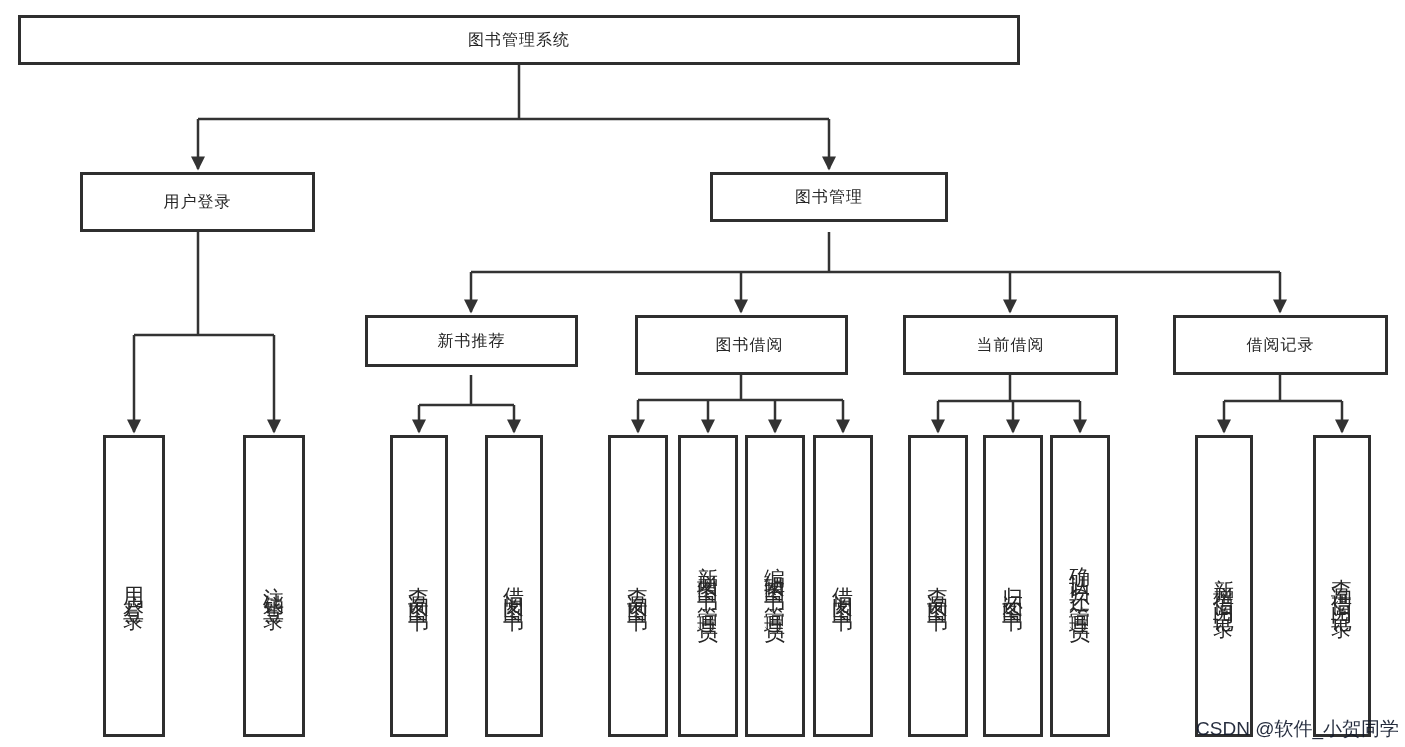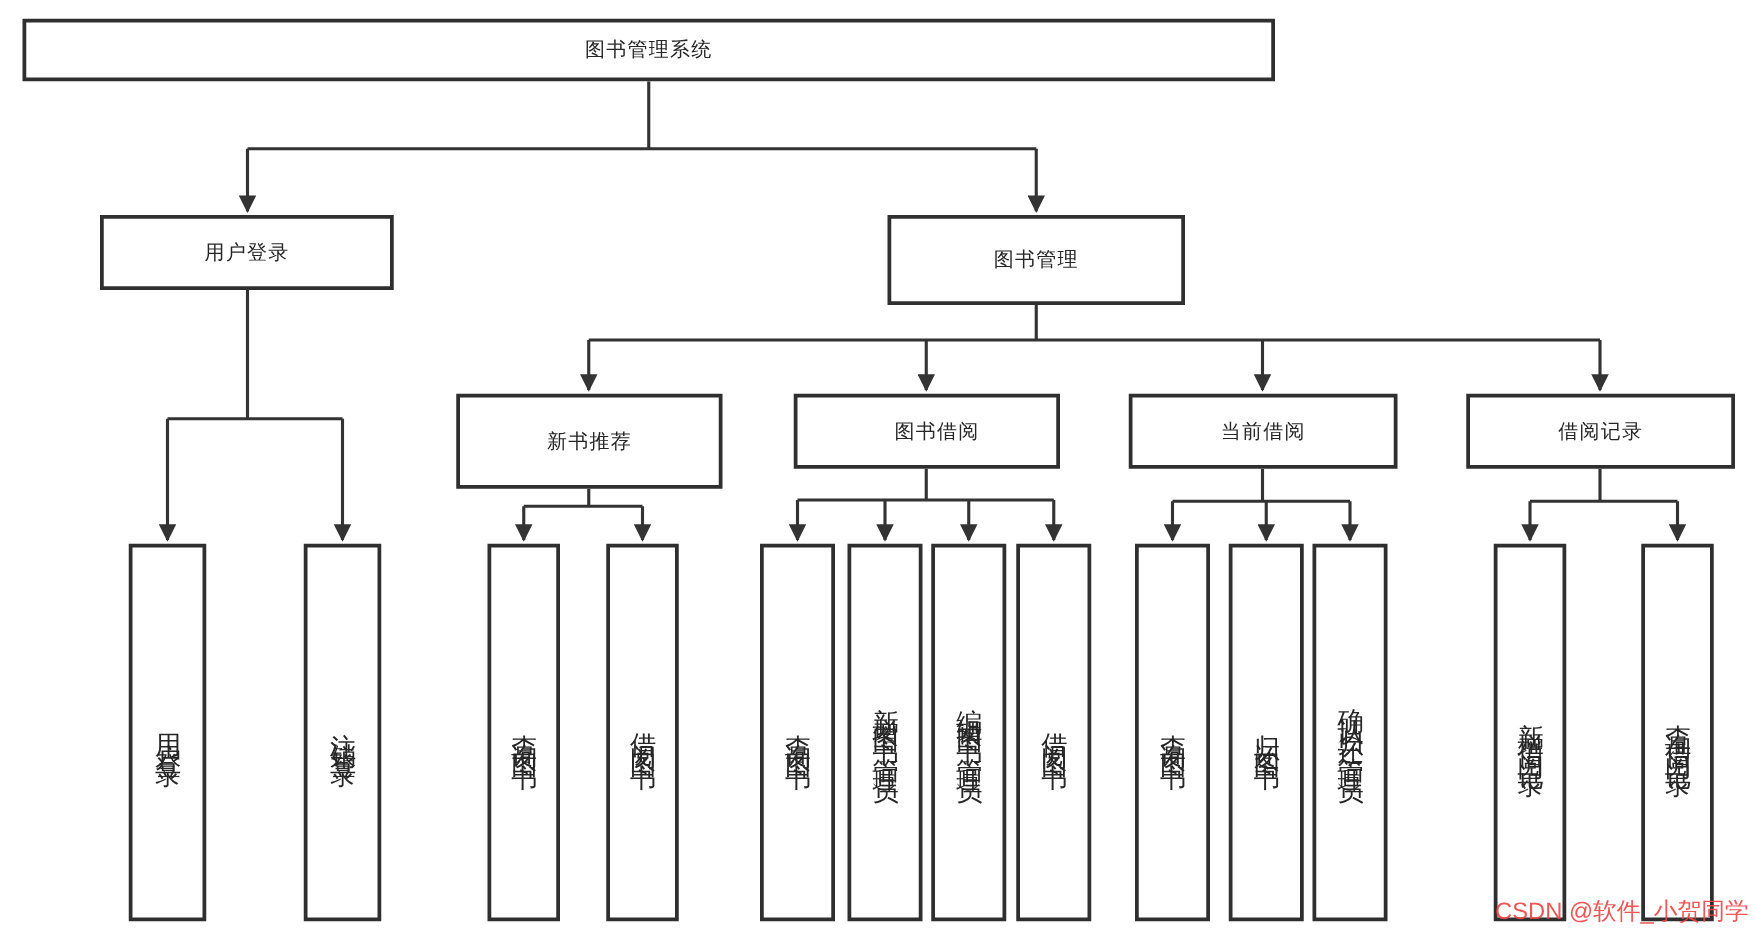--- a/index.html
+++ b/index.html
@@ -56,21 +56,21 @@
     line-height: 1.1;
     letter-spacing: 8px;
     color: #262626;
     white-space: nowrap;
   }
   .watermark {
     position: absolute;
     right: 6px;
     bottom: 5px;
     font-size: 19px;
-    color: #ef4444;
+    color: #0f172a;
     opacity: 0.9;
     z-index: 3;
     white-space: nowrap;
   }
 </style>
 </head>
 <body>
 
 <div class="canvas">
 
@@ -129,25 +129,25 @@
     </g>
   </svg>
 
   <div class="hbox" style="left:18px; top:15px; width:1002px; height:50px;">
     <span>图书管理系统</span>
   </div>
 
   <div class="hbox" style="left:80px; top:172px; width:235px; height:60px;">
     <span>用户登录</span>
   </div>
-  <div class="hbox" style="left:710px; top:172px; width:238px; height:72px;">
+  <div class="hbox" style="left:710px; top:172px; width:238px; height:50px;">
     <span>图书管理</span>
   </div>
 
-  <div class="hbox" style="left:365px; top:315px; width:213px; height:76px;">
+  <div class="hbox" style="left:365px; top:315px; width:213px; height:52px;">
     <span>新书推荐</span>
   </div>
   <div class="hbox" style="left:635px; top:315px; width:213px; height:60px;padding-left:16px;">
     <span>图书借阅</span>
   </div>
   <div class="hbox" style="left:903px; top:315px; width:215px; height:60px;">
     <span>当前借阅</span>
   </div>
   <div class="hbox" style="left:1173px; top:315px; width:215px; height:60px;">
     <span>借阅记录</span>

